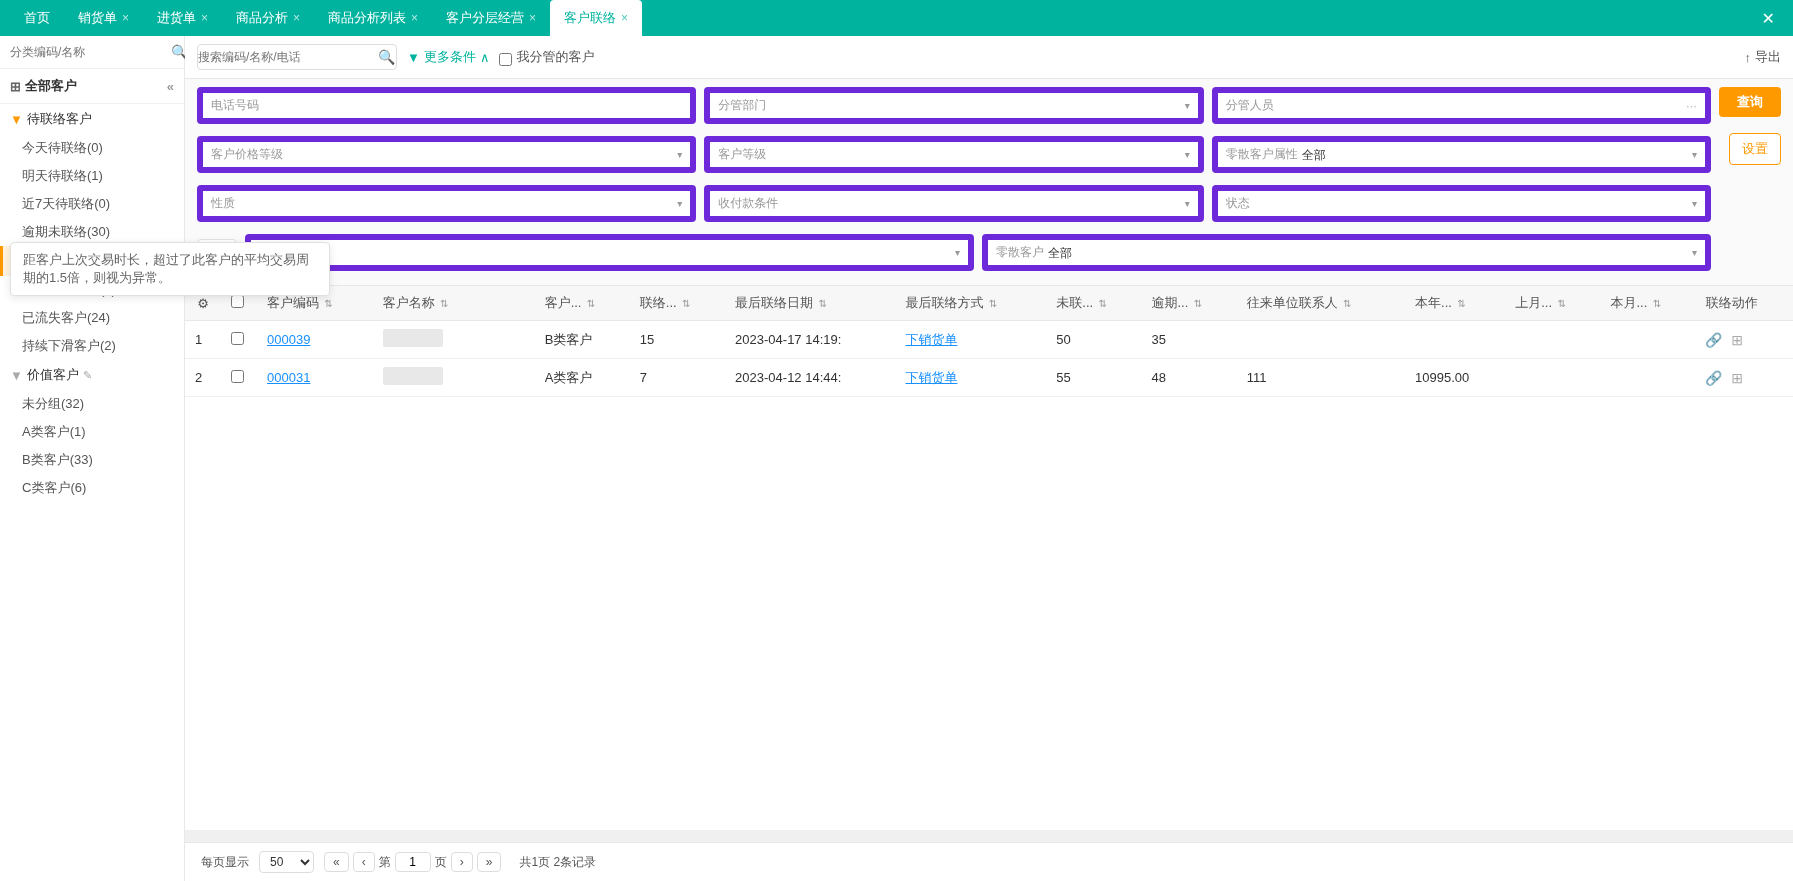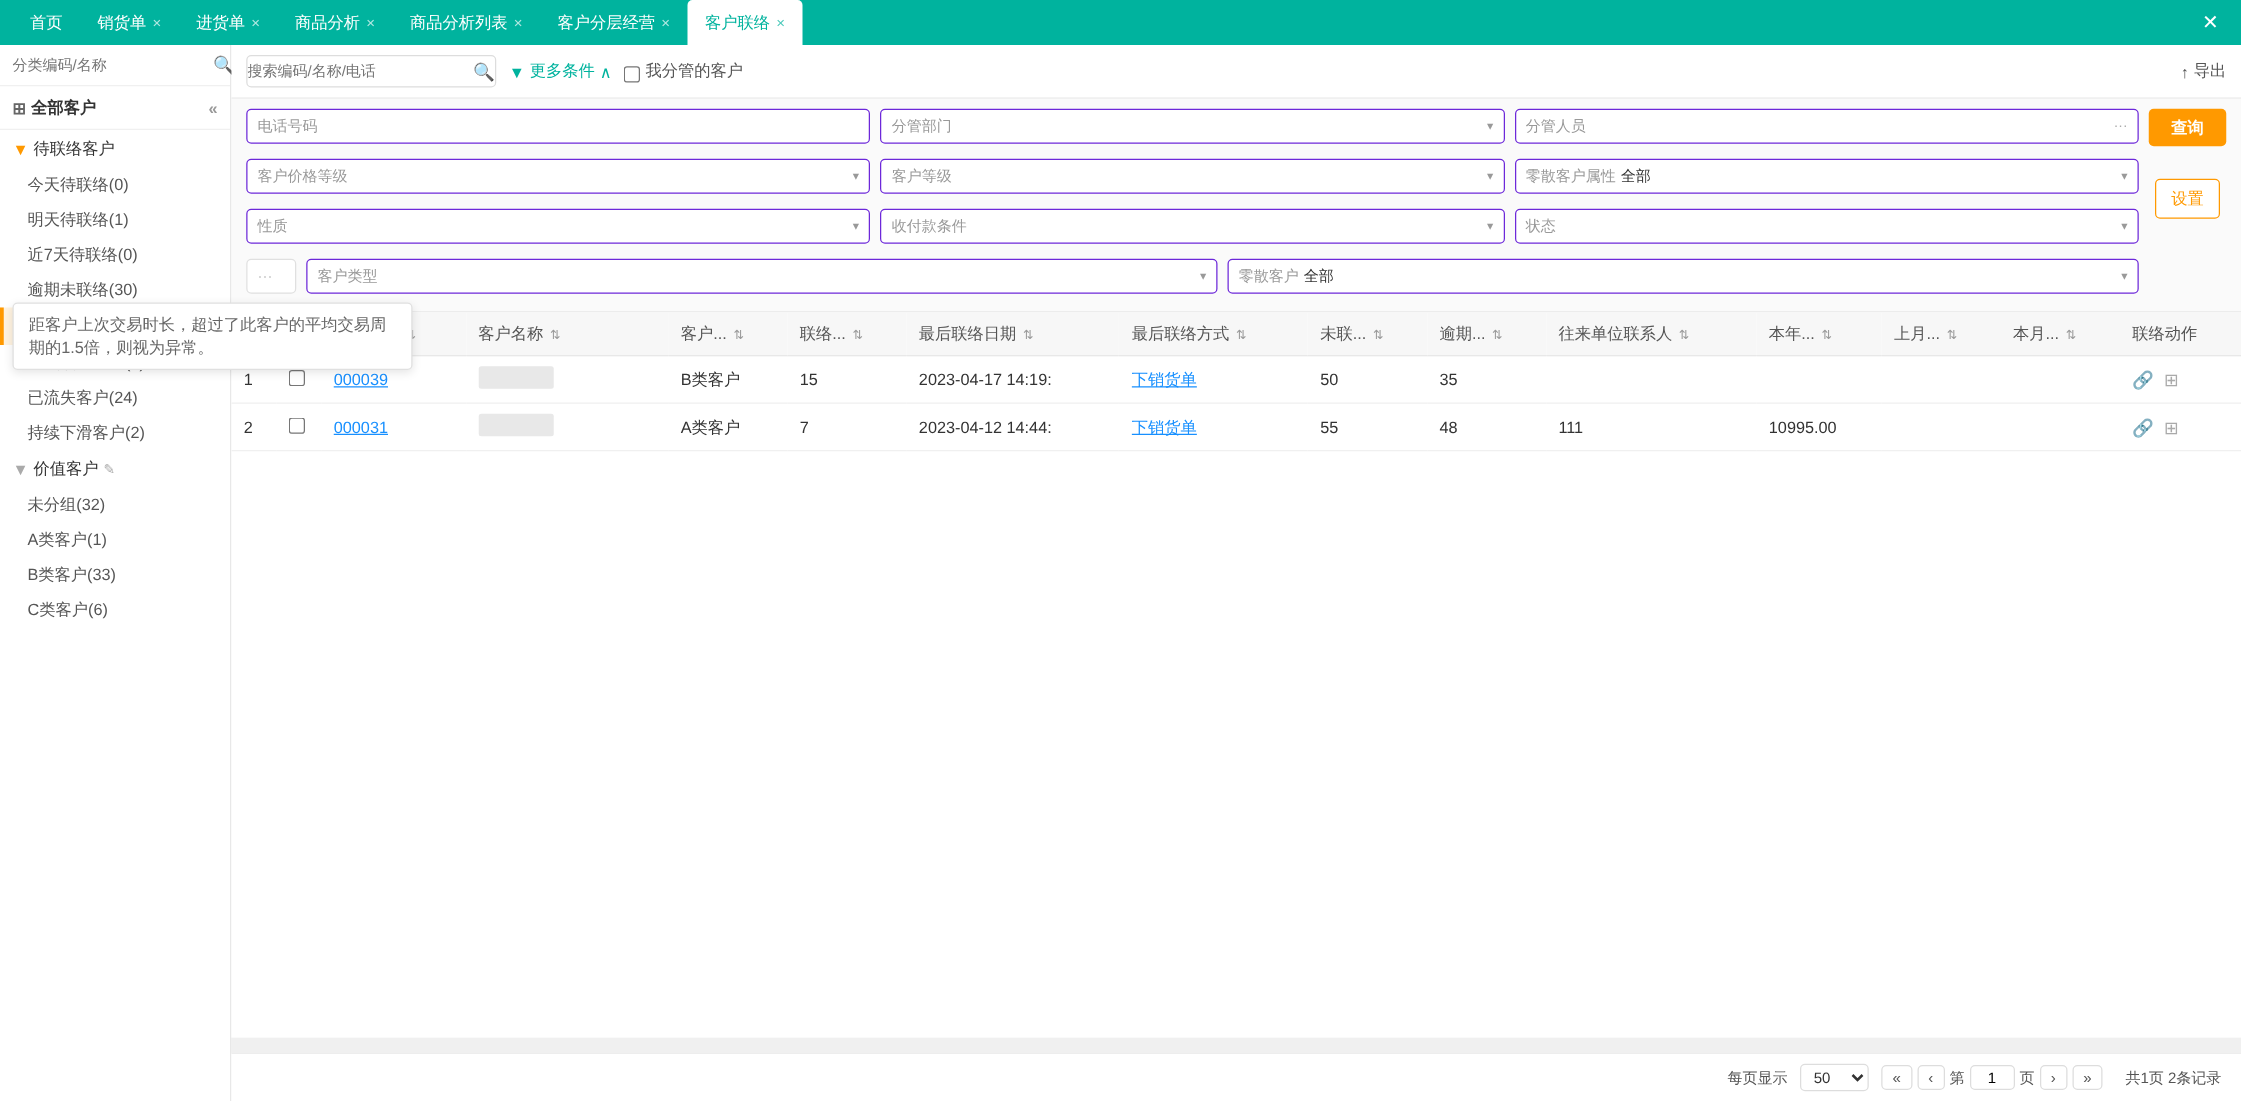--- a/index.html
+++ b/index.html
@@ -118,21 +118,21 @@
     .advanced-filter {
       background: #fafafa; border-bottom: 1px solid #e8e8e8;
       padding: 8px 12px;
     }
     .filter-row {
       display: flex; align-items: center; gap: 8px; margin-bottom: 6px;
     }
     .filter-row:last-child { margin-bottom: 0; }
     .filter-item {
       display: flex; align-items: center; flex: 1;
-      border: 1px solid #6d28d9; border-radius: 4px; background: #fff;
+      border: 6px solid #6d28d9; border-radius: 4px; background: #fff;
       padding: 4px 8px; min-height: 28px; position: relative;
     }
     .filter-item label {
       color: #999; font-size: 12px; white-space: nowrap; margin-right: 4px;
     }
     .filter-item select {
       border: none; outline: none; font-size: 12px; color: #333;
       background: transparent; flex: 1; appearance: none; cursor: pointer;
     }
     .filter-item .chevron {
@@ -147,21 +147,21 @@
     .query-btn {
       background: #f90; color: #fff; border: none; border-radius: 4px;
       padding: 6px 18px; cursor: pointer; font-size: 13px; font-weight: bold;
     }
     .settings-btn {
       background: #fff; color: #f90; border: 1px solid #f90; border-radius: 4px;
       padding: 6px 12px; cursor: pointer; font-size: 13px;
       display: block; margin-top: 4px;
     }
     .btn-group-right {
-      display: flex; flex-direction: column; align-items: center; gap: 22px;
+      display: flex; flex-direction: column; align-items: flex-end; gap: 12px;
     }
 
     
     .table-area {
       flex: 1; overflow: auto; background: #fff;
     }
     table {
       width: 100%; border-collapse: collapse;
     }
     thead tr {
@@ -183,21 +183,21 @@
     .action-icon { color: #aaa; cursor: pointer; font-size: 14px; }
 
     .settings-col {
       display: flex; align-items: center; justify-content: center;
       cursor: pointer; color: #555;
     }
 
     
     .bottom-bar {
       background: #fff; border-top: 1px solid #e8e8e8;
-      padding: 8px 16px; display: flex; align-items: center; justify-content: flex-end;
+      padding: 8px 16px; display: flex; align-items: center; 
       gap: 10px;
     }
     .per-page-label { color: #555; font-size: 12px; }
     .per-page-select {
       border: 1px solid #ddd; border-radius: 4px; padding: 2px 6px;
       font-size: 12px; color: #333; background: #fff; cursor: pointer;
     }
     .pagination {
       display: flex; align-items: center; gap: 4px;
     }

